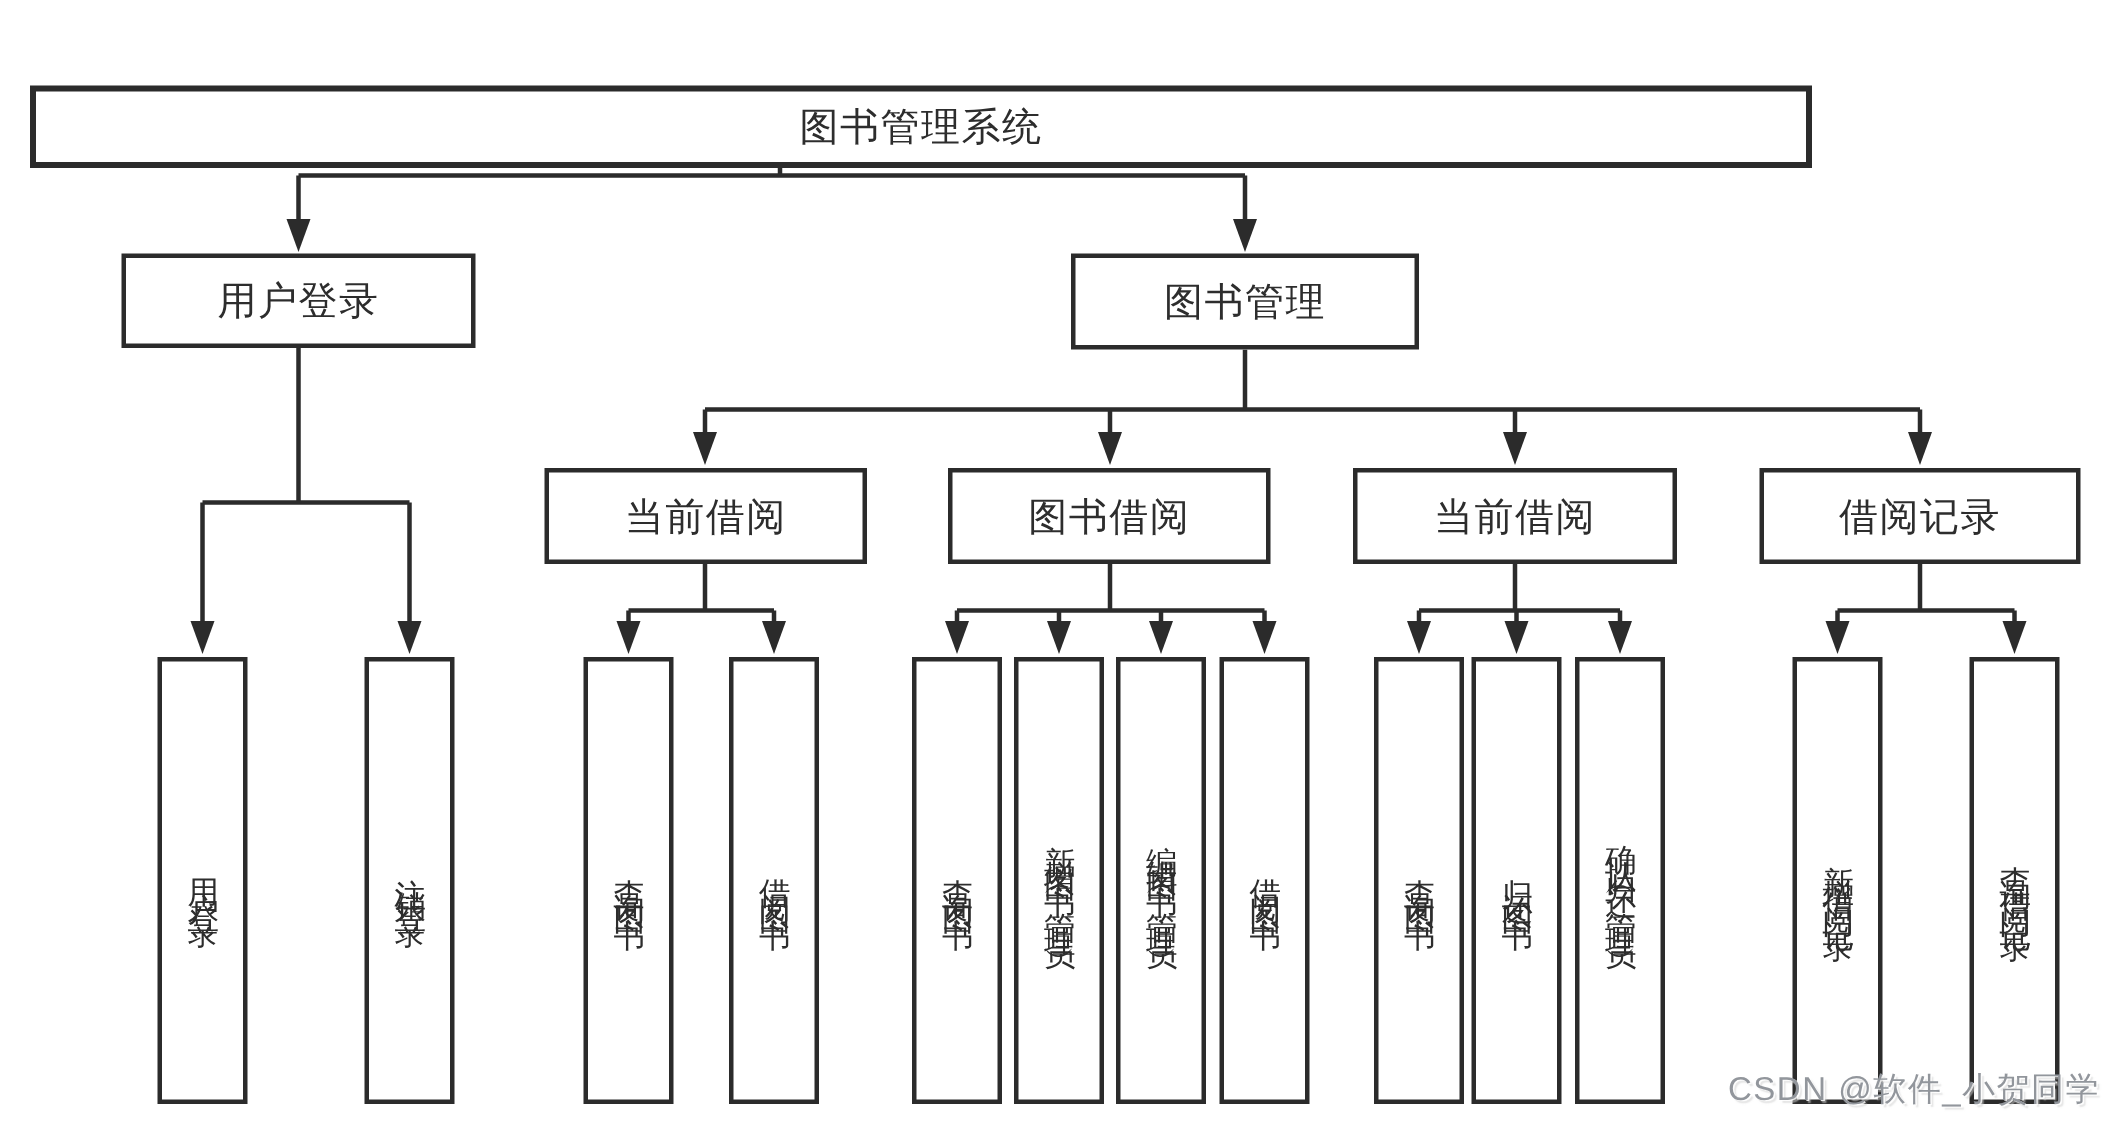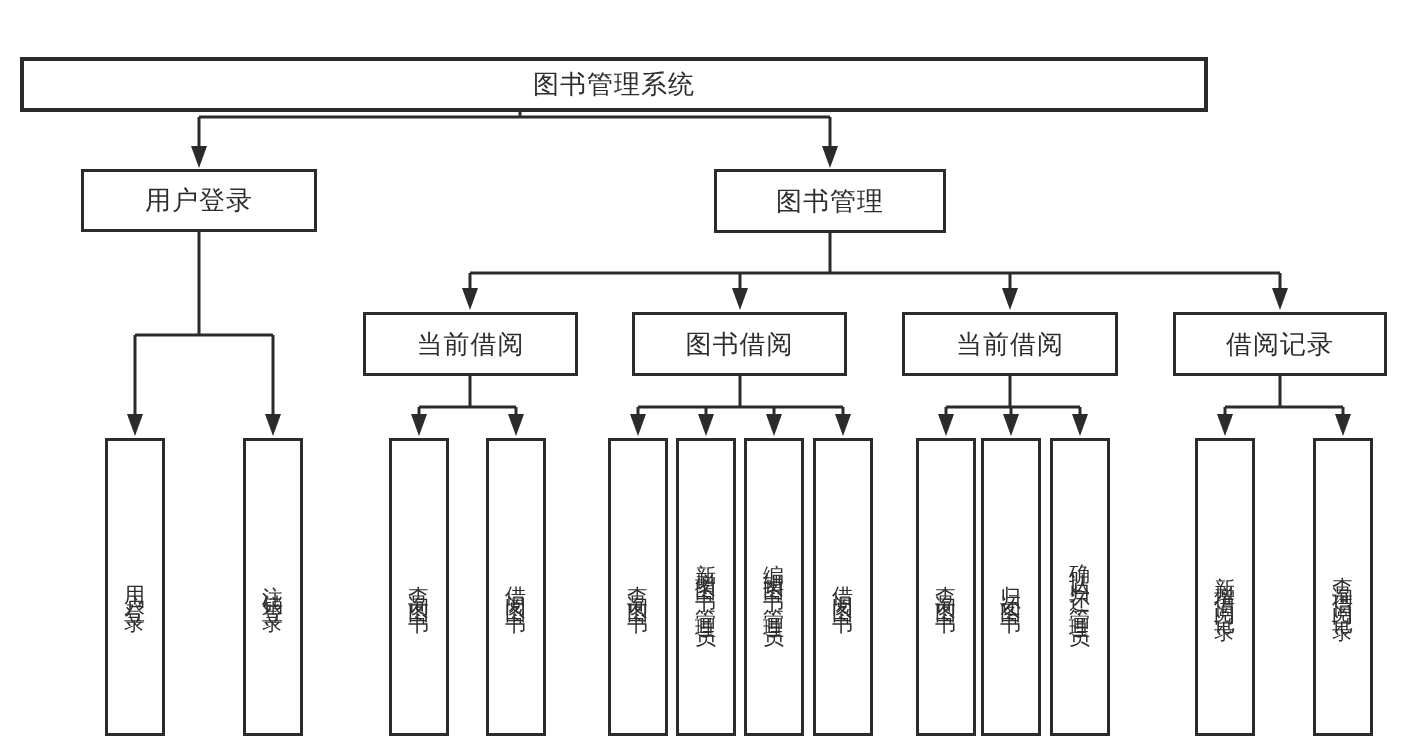--- a/index.html
+++ b/index.html
@@ -178,14 +178,15 @@
     <span class="vlabel">确认归还（管理员）</span>
   </div>
 
   <div class="node vnode lf-12">
     <span class="vlabel">新增借阅记录</span>
   </div>
   <div class="node vnode lf-13">
     <span class="vlabel">查询借阅记录</span>
   </div>
 
+  <div class="watermark">CSDN @软件_小贺同学</div>
 
 </div>
 
 </body></html>

